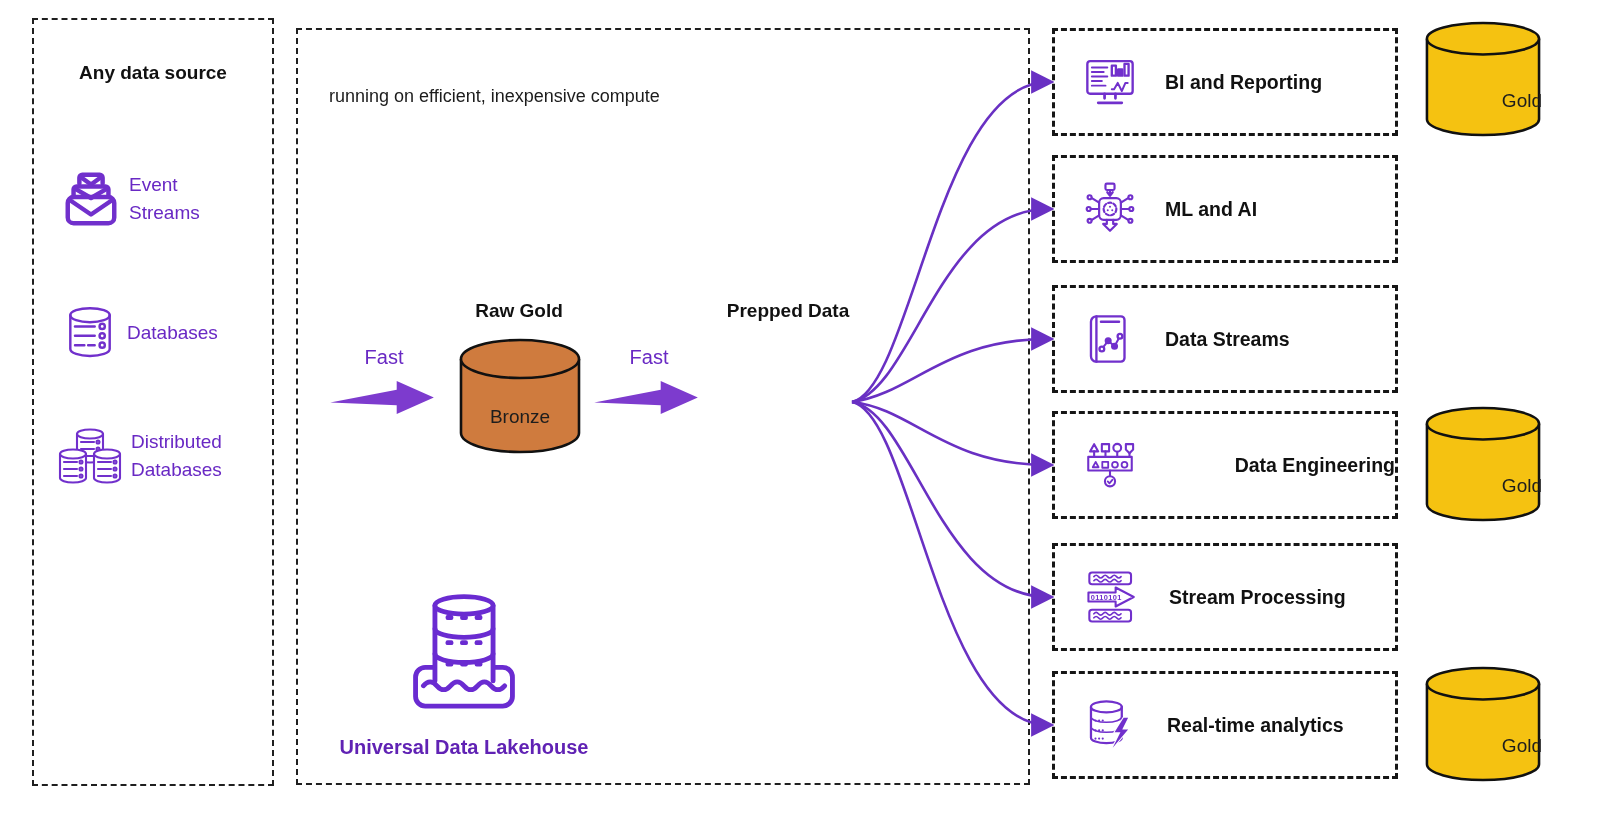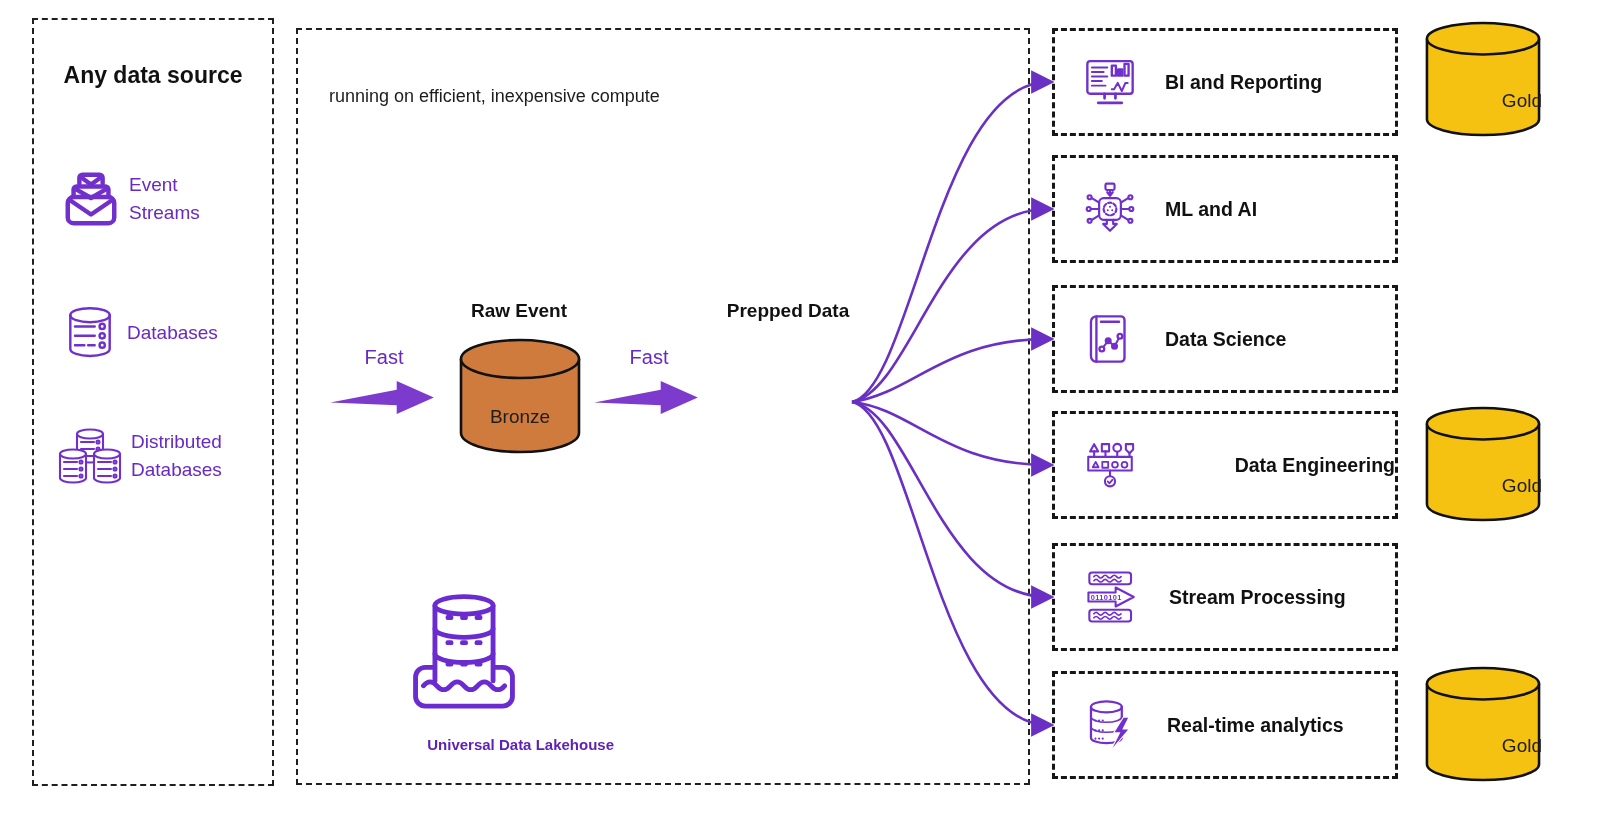--- a/index.html
+++ b/index.html
@@ -4,34 +4,34 @@
 <style>
   html,body{margin:0;padding:0;background:#fff;}
   .stage{
     position:relative;width:1600px;height:825px;background:#fff;overflow:hidden;
     font-family:"Liberation Sans","DejaVu Sans",sans-serif;color:#161616;
   }
   .panel{position:absolute;border:2px dashed #1f1f1f;background:#fff;box-sizing:border-box;}
   .panel-left{left:32px;top:18px;width:242px;height:768px;}
   .panel-core{left:296px;top:28px;width:734px;height:757px;}
   .panel-left-title{position:absolute;left:0;top:42px;width:100%;text-align:center;
-    font-weight:700;font-size:23px;color:#111;}
+    font-weight:700;font-size:19px;color:#111;}
   .src-item{position:absolute;display:flex;align-items:center;gap:7px;}
   .src-item .lbl{font-size:19px;line-height:1.45;color:#6929c4;width:110px;}
   .core-title{position:absolute;left:31px;top:28px;font-weight:700;font-size:19px;color:#111;}
   .core-sub{position:absolute;left:31px;top:56px;font-size:18px;color:#1c1c1c;}
   .cyl{position:absolute;}
   .cyl .cyl-label{position:absolute;left:0;right:0;top:68px;text-align:center;
     font-size:19px;color:#1d1d1d;}
   .stage-label{position:absolute;text-align:center;font-weight:700;font-size:19px;color:#111;}
   .fast-label{position:absolute;text-align:center;font-size:20px;color:#6929c4;}
   .fat-arrow{position:absolute;}
   .lakehouse-wrap{position:absolute;left:104px;top:554px;width:124px;height:128px;}
-  .lakehouse-label{position:absolute;left:16px;top:706px;width:300px;text-align:right;
-    font-weight:700;font-size:15px;color:#6022b4;}
+  .lakehouse-label{position:absolute;left:16px;top:706px;width:300px;text-align:center;
+    font-weight:700;font-size:20px;color:#6022b4;}
   .out-box{position:absolute;left:1052px;width:346px;height:108px;border:3px dashed #161616;
     box-sizing:border-box;display:flex;align-items:center;gap:26px;padding-left:26px;background:#fff;}
   .out-box .lbl{font-weight:700;font-size:19.5px;color:#111;}
   .gold-cyl{position:absolute;left:1424px;width:118px;height:122px;}
   .gold-cyl .cyl-label{position:absolute;left:0;right:0;top:70px;text-align:right;
     font-size:19px;color:#1d1d1d;}
   .flow-overlay{position:absolute;left:0;top:0;width:1600px;height:825px;pointer-events:none;z-index:5;}
   svg{display:block;}
 </style>
 </head>
@@ -104,21 +104,21 @@
             <circle cx="59" cy="54" r="1.5"></circle>
         </svg>
       </span>
       <span class="lbl">Distributed Databases</span>
     </div>
   </div>
 
   <div class="panel panel-core">
     <div class="core-sub">running on efficient, inexpensive compute</div>
 
-    <div class="stage-label" style="left:151px;top:270px;width:140px;">Raw Event</div>
+    <div class="stage-label" style="left:151px;top:270px;width:140px;">Raw Gold</div>
     <div class="stage-label" style="left:410px;top:270px;width:160px;">Prepped Data</div>
 
     <div class="fast-label" style="left:46px;top:316px;width:80px;">Fast</div>
     <div class="fast-label" style="left:311px;top:316px;width:80px;">Fast</div>
 
     <span class="fat-arrow" style="left:32px;top:346px;">
       <svg width="108" height="43" viewBox="0 0 110 44">
           <polygon points="0,27 68,14 68,5 106,22 68,39 68,30" fill="#7d3bce"></polygon>
         </svg>
     </span>
@@ -208,21 +208,21 @@
         <path d="M17,7 H44 a4,4 0 0 1 4,4 V53 a4,4 0 0 1 -4,4 H17 a6,6 0 0 1 -6,-6 V13 a6,6 0 0 1 6,-6 z"></path>
         <path d="M17,7 V57"></path>
         <path d="M22,13 h20"></path>
         <path d="M23,43 L30,34 L37,40 L43,29" stroke-width="2.2"></path>
         <circle cx="23" cy="43" r="2.6" fill="#fff"></circle>
         <circle cx="30" cy="34" r="2.6" fill="#7130cc"></circle>
         <circle cx="37" cy="40" r="2.6" fill="#7130cc"></circle>
         <circle cx="43" cy="29" r="2.6" fill="#fff"></circle>
       </svg>
     </span>
-    <span class="lbl">Data Science</span>
+    <span class="lbl">Data Streams</span>
   </div>
 
   <div class="out-box" style="top:411px;justify-content:space-between;">
     <span>
       <svg width="58" height="58" viewBox="0 0 64 64" fill="none" stroke="#7130cc" stroke-width="2.3" stroke-linecap="round" stroke-linejoin="round">
         <path d="M10,17 L14.5,9 L19,17 z"></path>
         <rect x="23" y="9" width="8" height="8"></rect>
         <circle cx="40" cy="13" r="4.3"></circle>
         <path d="M49.5,9 h8 v6 l-4,4 l-4,-4 z"></path>
         <path d="M14.5,17 V23 M27,17 V23 M40,17.5 V23 M53.5,19 V23"></path>

